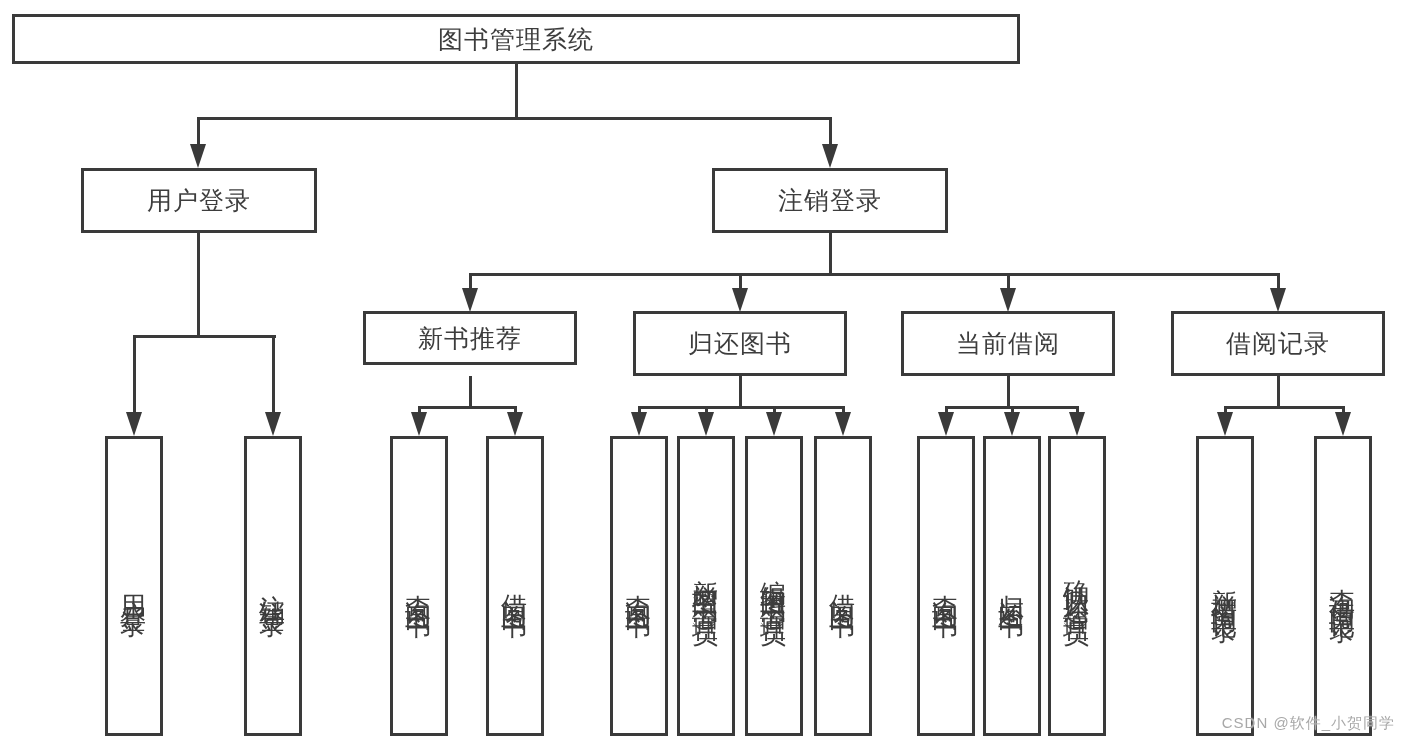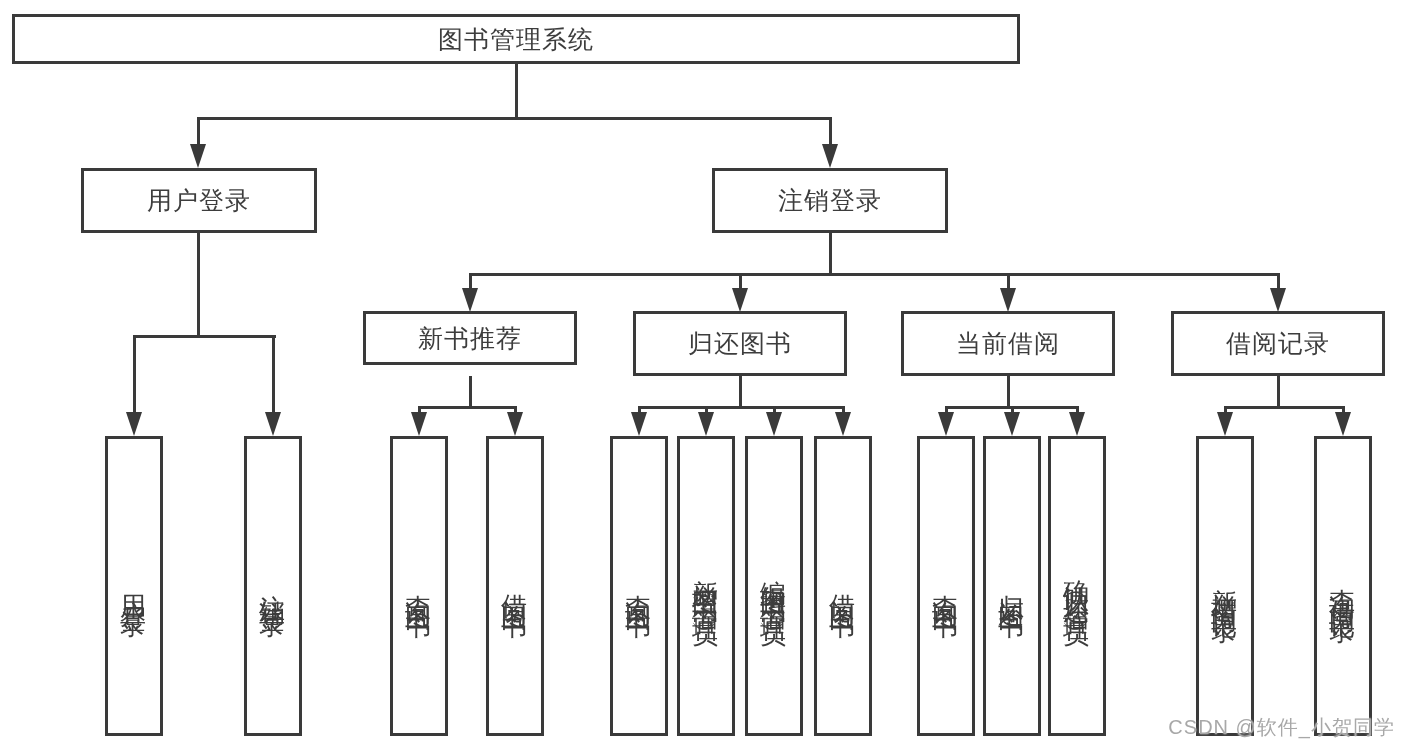--- a/index.html
+++ b/index.html
@@ -47,21 +47,21 @@
     bottom:-24px;
     width:0;height:0;
     border-left:8px solid transparent;
     border-right:8px solid transparent;
     border-top:24px solid var(--line);
   }
   .watermark{
     position:absolute;
     right:10px;
     top:714px;
-    font-size:20px;
+    font-size:15px;
     color:var(--wm);
     letter-spacing:1px;
     text-shadow:0 0 2px #fff;
   }
 </style>
 </head>
 <body>
 
 <div id="canvas">
 

